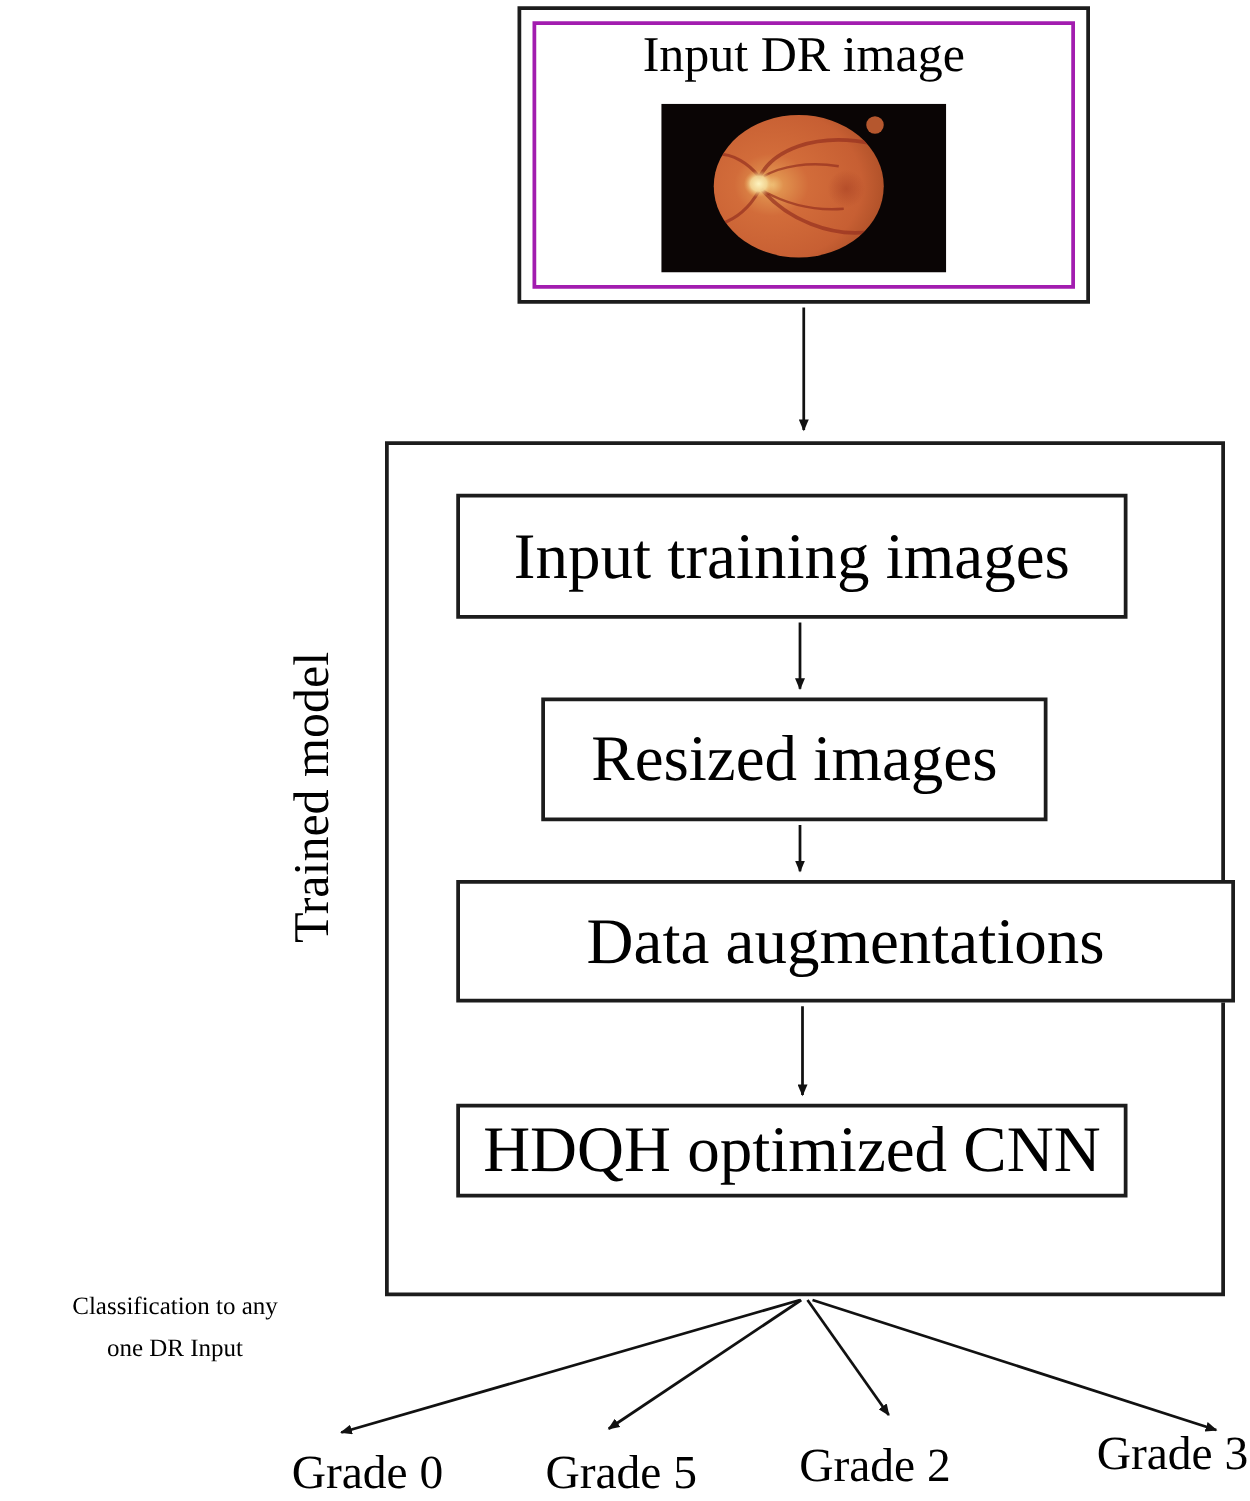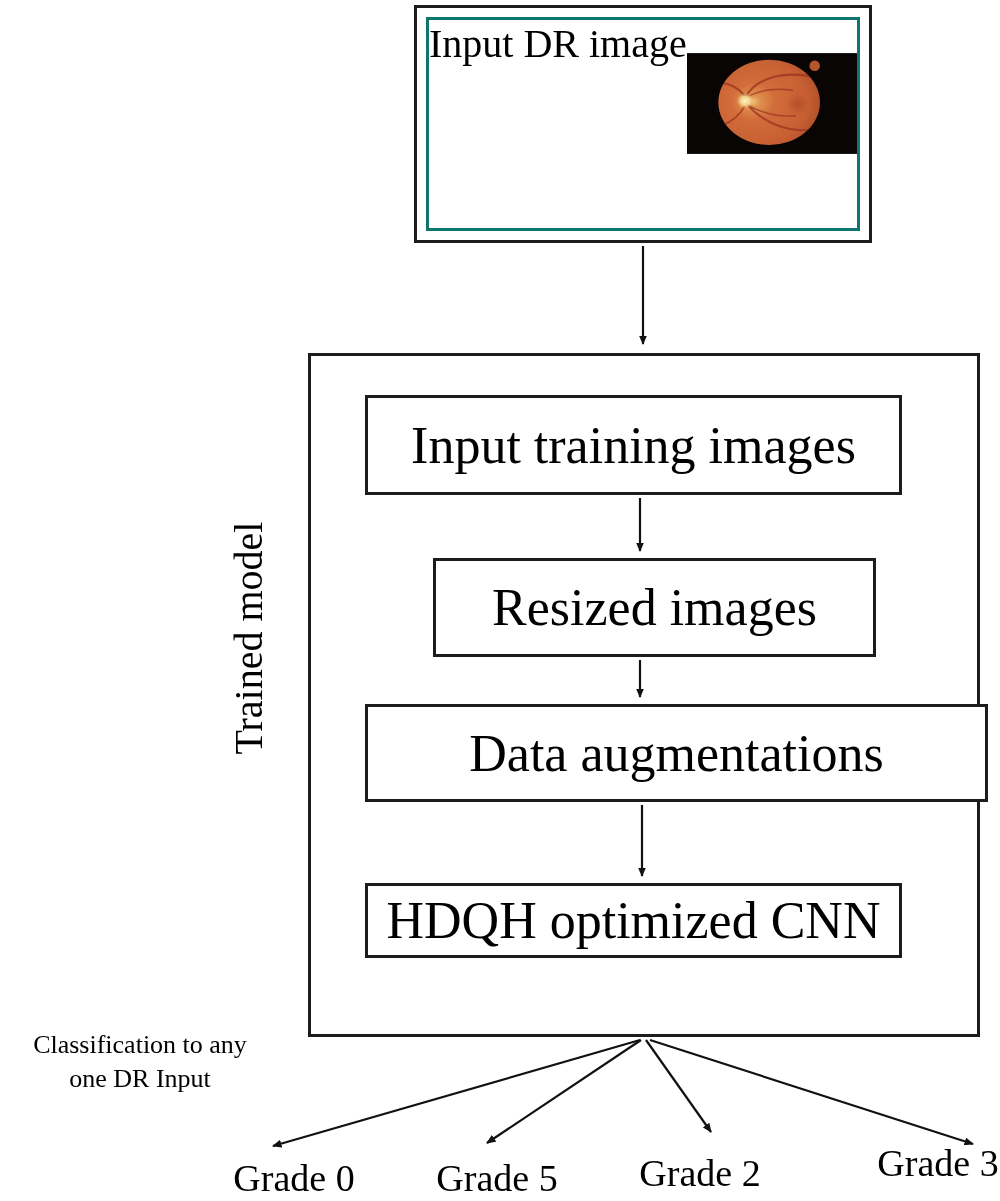--- a/index.html
+++ b/index.html
@@ -16,22 +16,22 @@
   .abs { position: absolute; }
 
   
   .top-box {
     left: 414px; top: 5px; width: 458px; height: 238px;
     border: 3px solid #1c1c1c;
     background: #ffffff;
   }
   .top-box-inner {
     position: absolute; inset: 9px;
-    border: 3px solid #0f766e;
-    display: flex; flex-direction: row; align-items: flex-start;
+    border: 3px solid #a21caf;
+    display: flex; flex-direction: column; align-items: center;
   }
   .top-title {
     font-size: 40px; line-height: 47px; white-space: nowrap;
   }
   .fundus { display: block; margin-top: 16px; }
 
   
   .model-box {
     left: 308px; top: 353px; width: 672px; height: 684px;
     border: 3px solid #1c1c1c;
@@ -46,31 +46,31 @@
 
   
   .step-box {
     border: 3px solid #1c1c1c;
     background: #ffffff;
     display: flex; align-items: center; justify-content: center;
     font-size: 52px; white-space: nowrap;
     z-index: 2;
   }
   .step-1 { left: 365px; top: 395px; width: 537px; height: 100px; }
-  .step-2 { left: 433px; top: 558px; width: 443px; height: 99px; }
+  .step-2 { left: 433px; top: 558px; width: 405px; height: 99px; }
   .step-3 { left: 365px; top: 704px; width: 623px; height: 98px; }
   .step-4 { left: 365px; top: 883px; width: 537px; height: 75px; }
 
   
   .arrows-svg { left: 0; top: 0; z-index: 1; pointer-events: none; }
 
   
   .class-note {
     left: 2px; top: 1028px; width: 276px;
-    text-align: center; font-size: 26px; line-height: 34px;
+    text-align: center; font-size: 20px; line-height: 34px;
   }
 
   
   .grade {
     width: 200px; text-align: center;
     font-size: 38px; line-height: 46px; white-space: nowrap;
   }
   .grade-0 { left: 194px; top: 1155px; }
   .grade-1 { left: 397px; top: 1155px; }
   .grade-2 { left: 600px; top: 1150px; text-align: center; }

